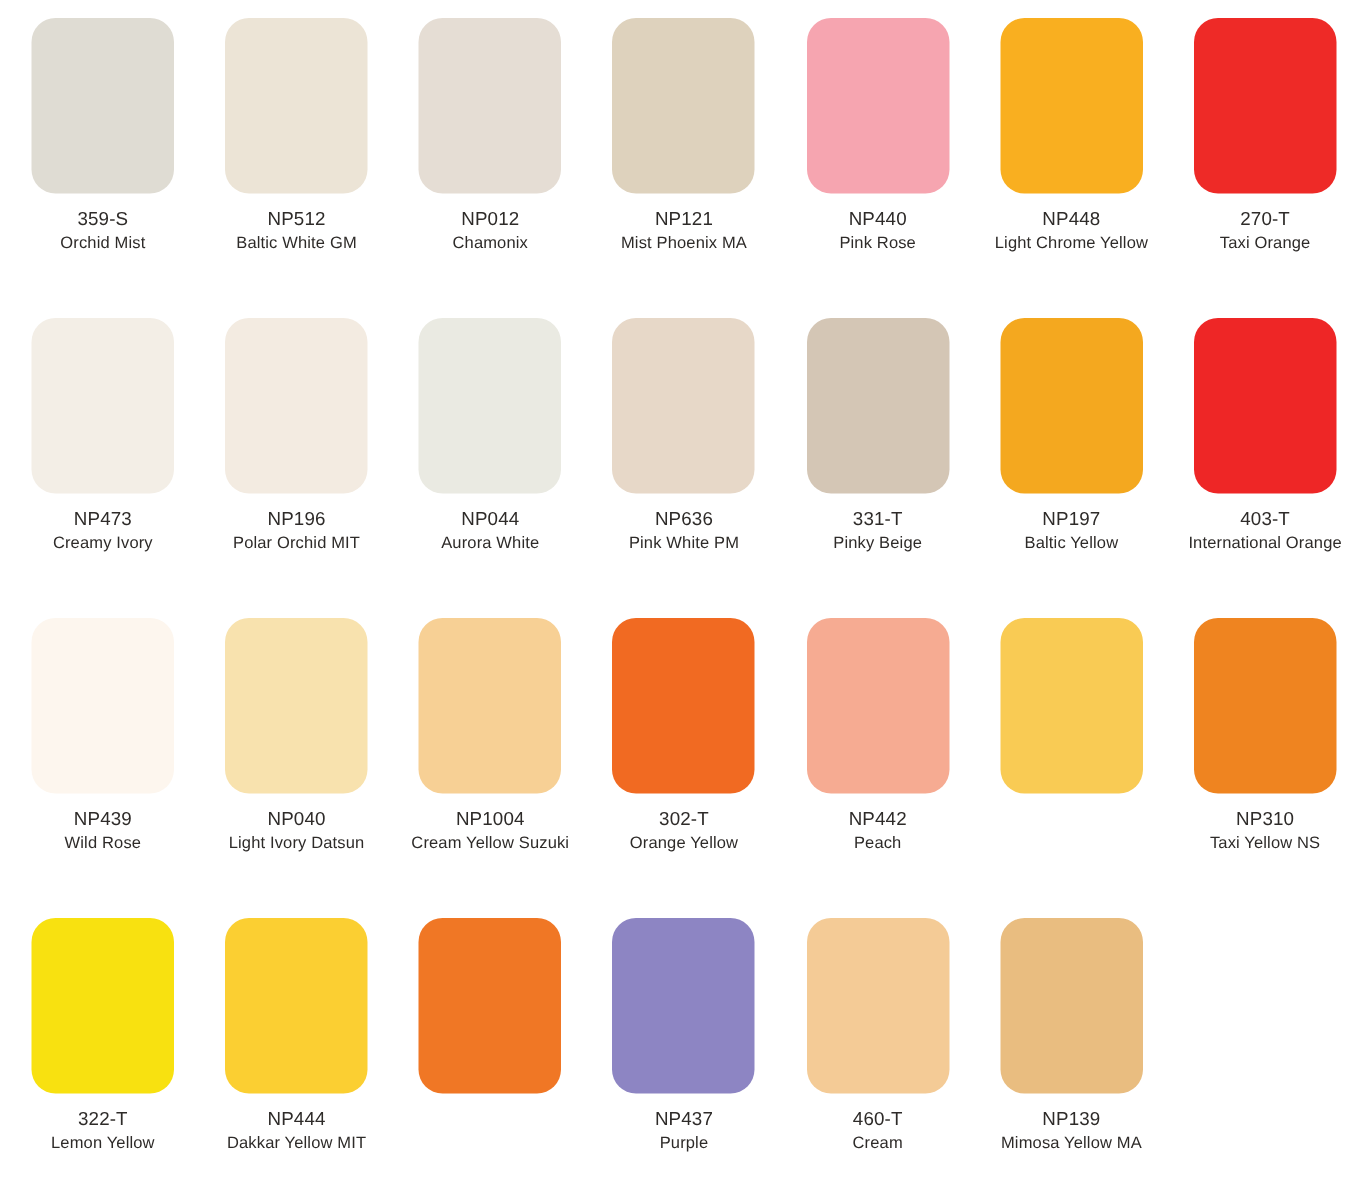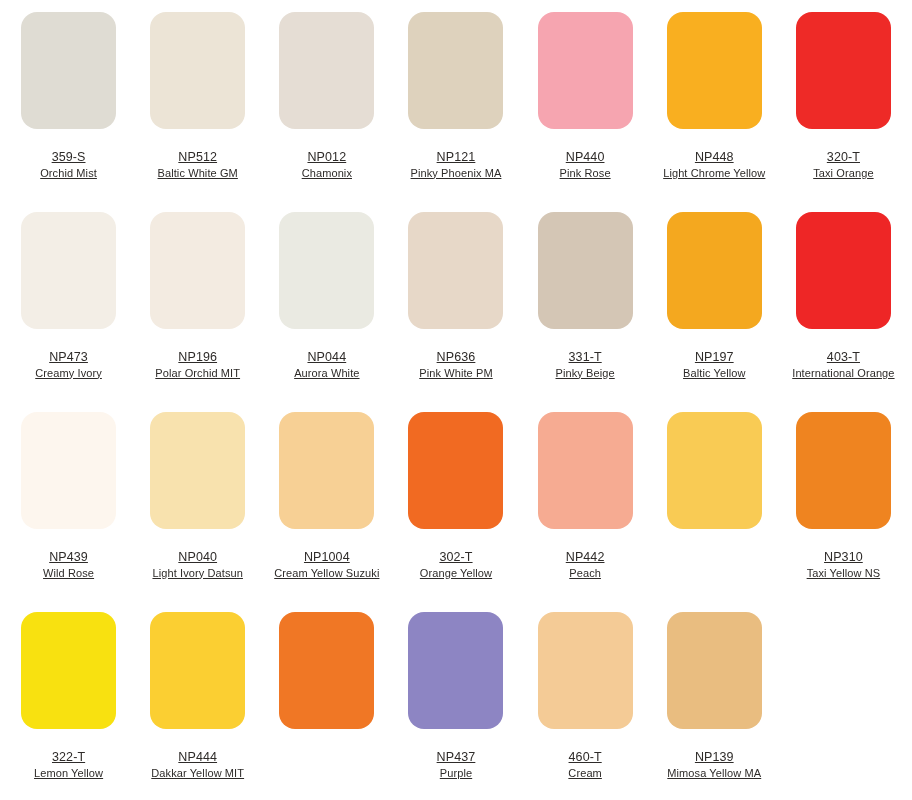--- a/index.html
+++ b/index.html
@@ -35,25 +35,24 @@
   }
 
   .swatch-chip {
     width: 95px;
     height: 117px;
     border-radius: 16px;
     flex: 0 0 auto;
   }
 
   .swatch-caption {
-    margin-top: 20px;
+    margin-top: 9px;
     text-align: center;
     line-height: 1.32;
     width: 118px;
-    text-decoration: underline;
   }
 
   .swatch-code {
     display: block;
     font-size: 12.5px;
     letter-spacing: 0.1px;
   }
 
   .swatch-label {
     display: block;
@@ -83,41 +82,41 @@
       <div class="swatch-chip" style="background-color: rgb(229, 221, 212);"></div>
       <div class="swatch-caption">
         <span class="swatch-code">NP012</span>
         <span class="swatch-label">Chamonix</span>
       </div>
     </div>
     <div class="swatch-cell">
       <div class="swatch-chip" style="background-color: rgb(222, 210, 189);"></div>
       <div class="swatch-caption">
         <span class="swatch-code">NP121</span>
-        <span class="swatch-label">Pinky Phoenix MA</span>
+        <span class="swatch-label">Mist Phoenix MA</span>
       </div>
     </div>
     <div class="swatch-cell">
       <div class="swatch-chip" style="background-color: rgb(246, 165, 176);"></div>
       <div class="swatch-caption">
         <span class="swatch-code">NP440</span>
         <span class="swatch-label">Pink Rose</span>
       </div>
     </div>
     <div class="swatch-cell">
       <div class="swatch-chip" style="background-color: rgb(249, 175, 32);"></div>
       <div class="swatch-caption">
         <span class="swatch-code">NP448</span>
         <span class="swatch-label">Light Chrome Yellow</span>
       </div>
     </div>
     <div class="swatch-cell">
       <div class="swatch-chip" style="background-color: rgb(238, 42, 39);"></div>
       <div class="swatch-caption">
-        <span class="swatch-code">320-T</span>
+        <span class="swatch-code">270-T</span>
         <span class="swatch-label">Taxi Orange</span>
       </div>
     </div>
     <div class="swatch-cell">
       <div class="swatch-chip" style="background-color: rgb(243, 238, 230);"></div>
       <div class="swatch-caption">
         <span class="swatch-code">NP473</span>
         <span class="swatch-label">Creamy Ivory</span>
       </div>
     </div>

